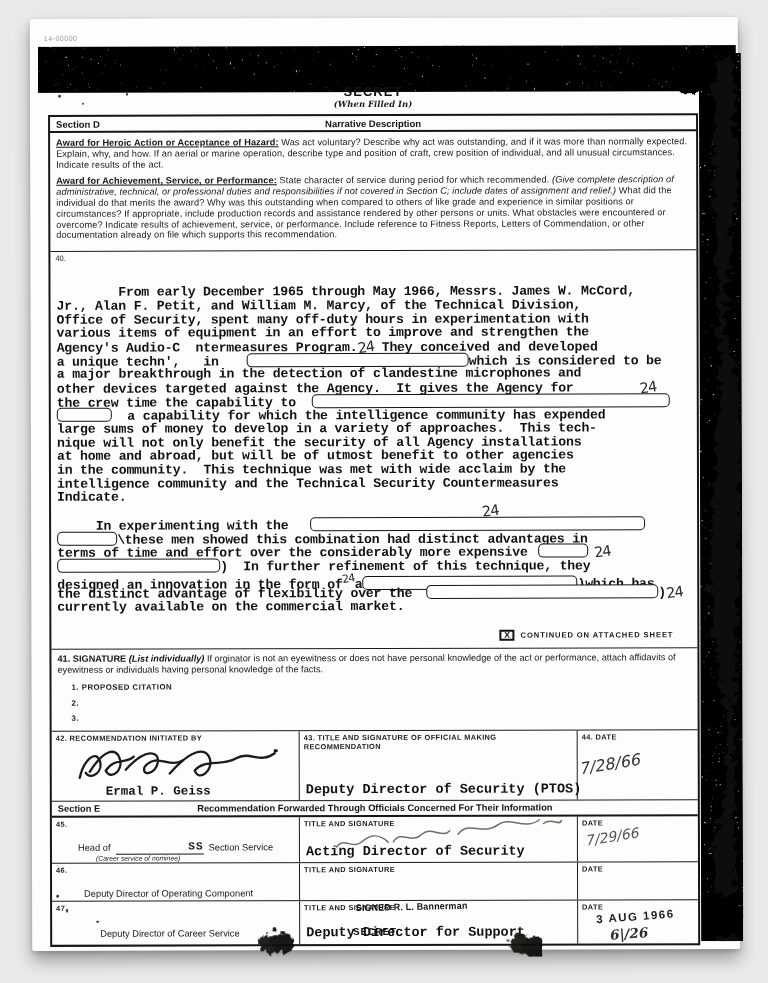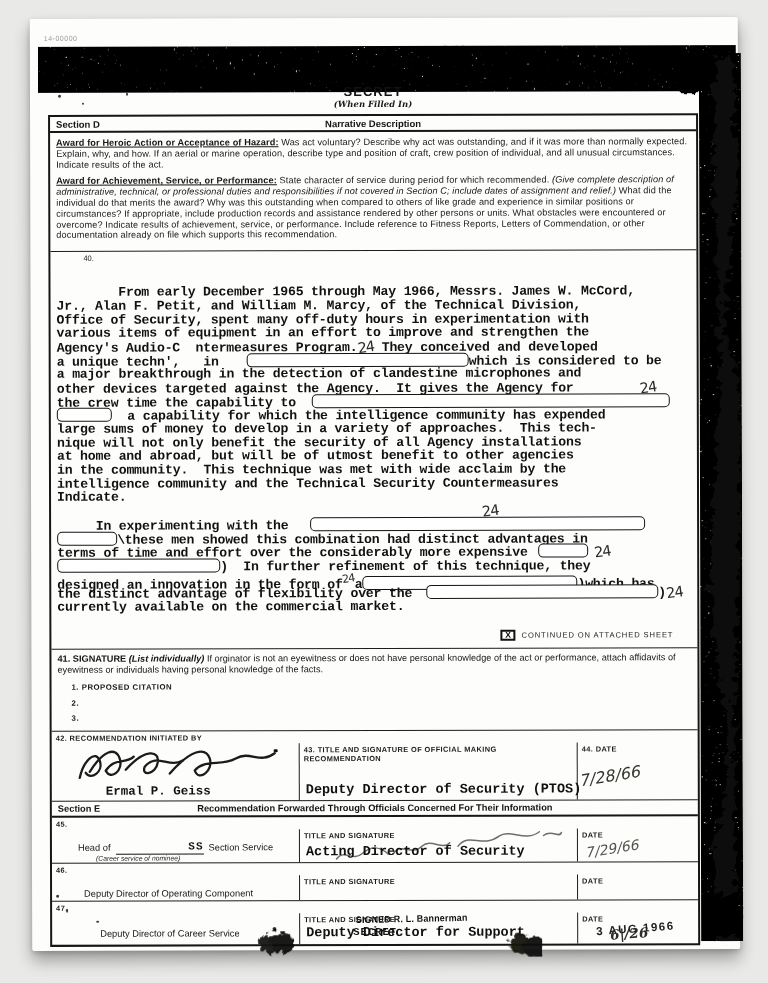--- a/index.html
+++ b/index.html
@@ -36,40 +36,40 @@
   .row-secthead{display:flex;align-items:center;height:16px;border-bottom:2px solid #161616;font-size:9.5px;font-weight:700;color:#151515;position:relative;}
   .row-secthead .slabel{padding-left:6px;width:120px;}
   .row-secthead .stitle{position:absolute;left:0;right:0;text-align:center;}
 
   .instructions{padding:5px 8px 4px 6px;border-bottom:1.5px solid #1c1c1c;}
   .instructions p{margin:0 0 6px 0;font-size:9.2px;line-height:10.8px;color:#161616;letter-spacing:.1px;}
   .instructions .lead{font-weight:700;text-decoration:underline;}
   .it{font-style:italic;}
 
   .box40{position:relative;height:398px;border-bottom:1.5px solid #1c1c1c;}
-  .cellnum{position:absolute;top:2px;left:5px;font-size:7.5px;font-weight:400;color:#1a1a1a;margin-left:28px;}
+  .cellnum{position:absolute;top:2px;left:5px;font-size:7.5px;font-weight:400;color:#1a1a1a;}
   .narrative{position:absolute;top:33px;left:6px;right:2px;}
   .tline{white-space:pre;height:13.7px;font-family:"Liberation Mono",monospace;font-size:13.2px;font-weight:700;color:#121110;letter-spacing:-.2px;}
   .redact{display:inline-block;height:14px;border:1.6px solid #141414;border-radius:5px;background:#fff;vertical-align:-2px;}
   .spacer{display:inline-block;}
   .hand{display:inline-block;font-family:"DejaVu Sans",sans-serif;font-weight:400;font-size:14.5px;color:#2a2a2a;transform:rotate(-8deg);letter-spacing:-1px;vertical-align:-1px;}
   .hand.sup{font-size:11px;vertical-align:6px;}
   .continued-row{position:absolute;bottom:7px;right:24px;display:flex;align-items:center;}
   .chk{display:inline-flex;align-items:center;justify-content:center;width:15px;height:11px;border:2.2px solid #111;margin-right:6px;}
   .chk .x{font-size:8.5px;font-weight:700;line-height:1;color:#111;}
-  .chk-label{font-size:7.6px;font-weight:400;letter-spacing:.9px;color:#1a1a1a;text-align:center;}
+  .chk-label{font-size:7.6px;font-weight:700;letter-spacing:.9px;color:#1a1a1a;text-align:center;}
 
   .box41{position:relative;height:82px;border-bottom:1.5px solid #1c1c1c;padding:4px 8px 0 6px;font-size:9.2px;line-height:10.8px;}
   .box41 .numlead{font-weight:700;}
   .encl{margin:7px 0 0 14px;font-size:7.8px;font-weight:700;letter-spacing:.5px;color:#1a1a1a;}
   .encl div{margin-bottom:5px;}
 
   .flexrow{display:flex;border-bottom:1.5px solid #1c1c1c;position:relative;}
   .cell{position:relative;padding:2px 4px;}
-  .cell + .cell{border-left:1.5px solid #1c1c1c;margin-top:12px;}
+  .cell + .cell{border-left:1.5px solid #1c1c1c;}
   .c-label{width:247px;}
   .c-title{width:278px;}
   .c-date{flex:1;}
   .cellhead{font-size:7.4px;font-weight:700;letter-spacing:.4px;color:#1c1c1c;}
   .typed{font-family:"Liberation Mono",monospace;font-weight:700;color:#121110;}
 
   .r42{height:70px;}
   .r42 .typed-name{position:absolute;bottom:2px;left:54px;font-size:12.5px;}
   .sig-geiss{position:absolute;top:8px;left:18px;}
   .ink-dot{position:absolute;width:4px;height:3px;background:#111;top:18px;left:222px;border-radius:1px;}

